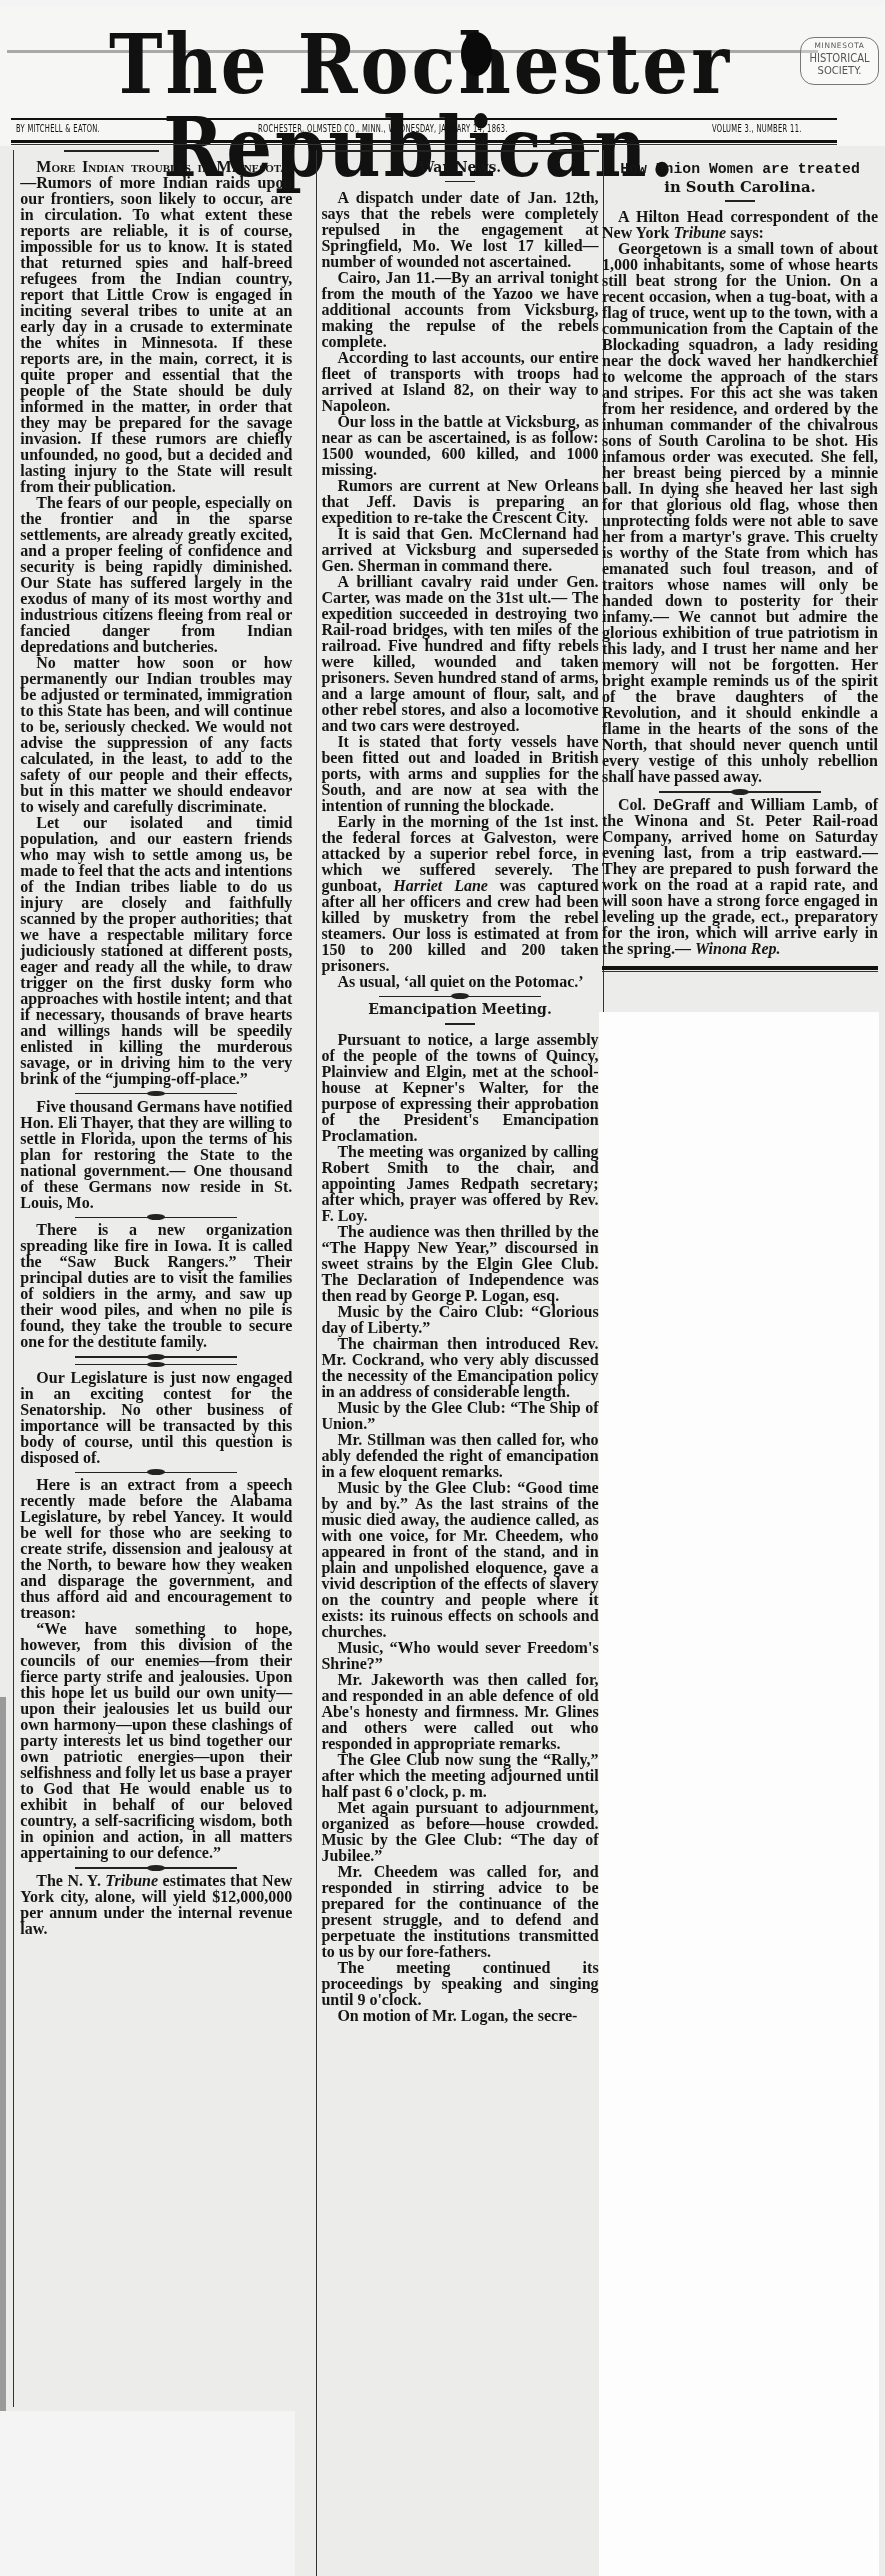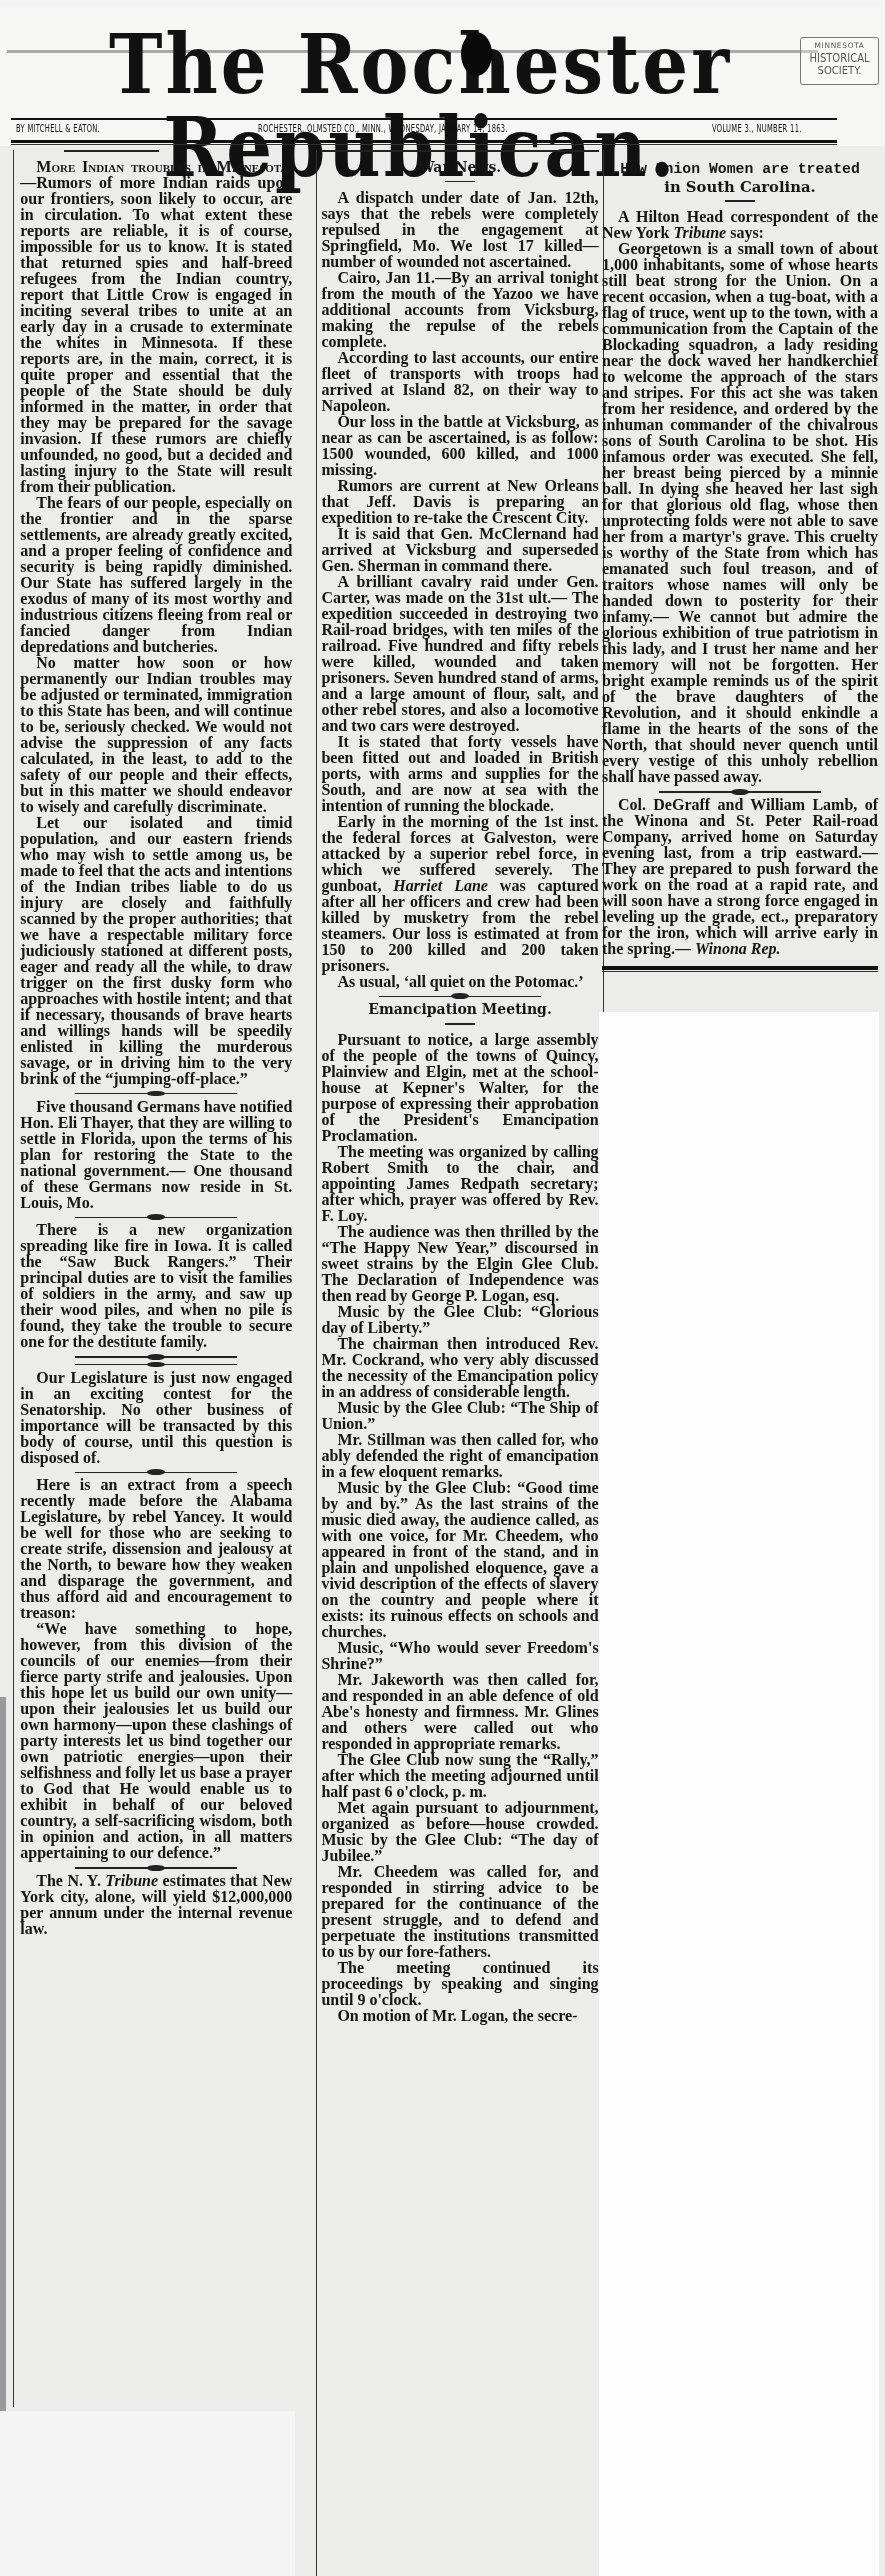--- a/index.html
+++ b/index.html
@@ -25,21 +25,21 @@
   }
   .title-rule {
     position:absolute; left:7.4px; top:44px; width:811px; height:3px; background:#6a6a6a; opacity:0.55;
   }
   .blot {
     position:absolute; left:461px; top:26.6px; width:31px; height:44px; border-radius:50%;
     background:#0a0a0a;
   }
   .stamp {
     position:absolute; left:800px; top:31px; width:77px; height:46px;
-    border:1.5px solid #777; border-radius:3px; text-align:center;
+    border:1.5px solid #777; border-radius:14px; text-align:center;
     font-family:"DejaVu Sans", sans-serif; color:#555; background:rgba(255,255,255,0.3);
   }
   .stamp .l1 { font-size:7.4px; margin-top:3px; letter-spacing:0.7px; }
   .stamp .l2 { font-size:12.5px; letter-spacing:0px; transform:scaleX(0.8); }
   .stamp .l3 { font-size:10px; font-weight:normal; }
   .info-rule-top { position:absolute; left:11px; top:112px; width:826px; height:2.2px; background:#111; }
   .info-rule-bot { position:absolute; left:11px; top:134px; width:826px; height:3px; background:#111; }
   .info-rule-bot2 { position:absolute; left:11px; top:138px; width:826px; height:0.7px; background:#333; }
   .info-line {
     position:absolute; top:117px; font-family:"DejaVu Sans Condensed","DejaVu Sans", sans-serif;
@@ -142,21 +142,21 @@
     <p><span>Early in the morning of the 1st inst. the federal forces at Galveston, were attacked by a superior rebel force, in which we suffered severely. The gunboat, </span><em>Harriet Lane</em><span> was captured after all her officers and crew had been killed by musketry from the rebel steamers. Our loss is estimated at from 150 to 200 killed and 200 taken prisoners.</span></p>
     <p>As usual, ‘all quiet on the Potomac.’</p>
   </div>
   <div class="dash-rule"></div>
   <div>
     <div class="head">Emancipation Meeting.</div>
     <div class="short-rule"></div>
     <p>Pursuant to notice, a large assembly of the people of the towns of Quincy, Plainview and Elgin, met at the school-house at Kepner's Walter, for the purpose of expressing their approbation of the President's Emancipation Proclamation.</p>
     <p>The meeting was organized by calling Robert Smith to the chair, and appointing James Redpath secretary; after which, prayer was offered by Rev. F. Loy.</p>
     <p>The audience was then thrilled by the “The Happy New Year,” discoursed in sweet strains by the Elgin Glee Club. The Declaration of Independence was then read by George P. Logan, esq.</p>
-    <p>Music by the Glee Club: “Glorious day of Liberty.”</p>
+    <p>Music by the Cairo Club: “Glorious day of Liberty.”</p>
     <p>The chairman then introduced Rev. Mr. Cockrand, who very ably discussed the necessity of the Emancipation policy in an address of considerable length.</p>
     <p>Music by the Glee Club: “The Ship of Union.”</p>
     <p>Mr. Stillman was then called for, who ably defended the right of emancipation in a few eloquent remarks.</p>
     <p>Music by the Glee Club: “Good time by and by.” As the last strains of the music died away, the audience called, as with one voice, for Mr. Cheedem, who appeared in front of the stand, and in plain and unpolished eloquence, gave a vivid description of the effects of slavery on the country and people where it exists: its ruinous effects on schools and churches.</p>
     <p>Music, “Who would sever Freedom's Shrine?”</p>
     <p>Mr. Jakeworth was then called for, and responded in an able defence of old Abe's honesty and firmness. Mr. Glines and others were called out who responded in appropriate remarks.</p>
     <p>The Glee Club now sung the “Rally,” after which the meeting adjourned until half past 6 o'clock, p. m.</p>
     <p>Met again pursuant to adjournment, organized as before—house crowded. Music by the Glee Club: “The day of Jubilee.”</p>
     <p>Mr. Cheedem was called for, and responded in stirring advice to be prepared for the continuance of the present struggle, and to defend and perpetuate the institutions transmitted to us by our fore-fathers.</p>
     <p>The meeting continued its proceedings by speaking and singing until 9 o'clock.</p>

